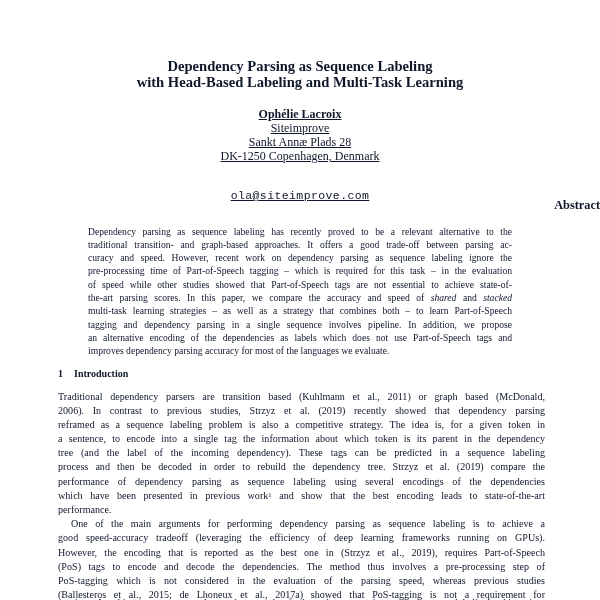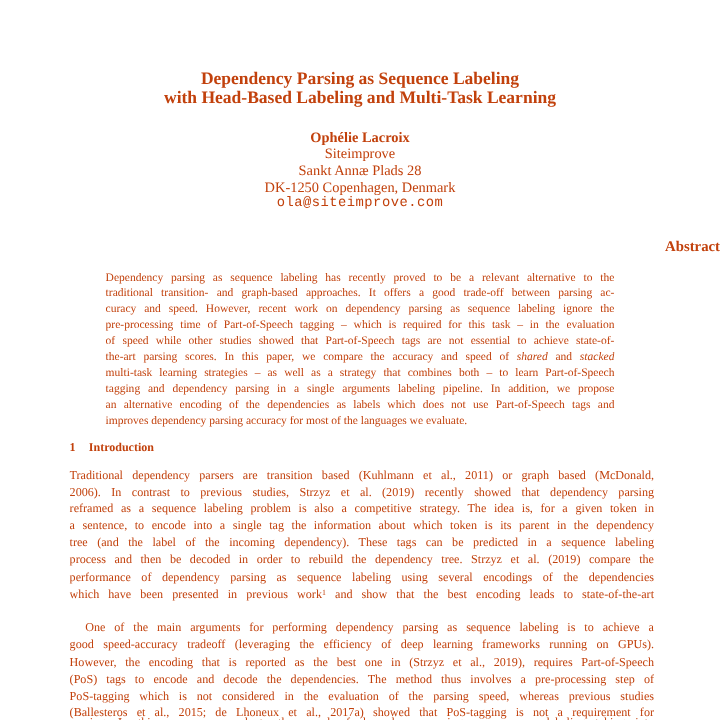--- a/index.html
+++ b/index.html
@@ -5,43 +5,45 @@
   html, body {
     margin: 0; padding: 0;
     width: 600px; height: 600px;
     background: #ffffff;
     overflow: hidden;
   }
   .page {
     position: relative;
     width: 600px; height: 600px;
     background: #ffffff;
-    color: #c2410c;
+    color: #0f172a;
     font-family: "Liberation Serif", "DejaVu Serif", serif;
     overflow: hidden;
     filter: blur(0.25px);
   }
   .title {
     position: absolute; top: 59px; left: 0; width: 600px;
     text-align: center;
     font-weight: bold;
     font-size: 14.6px;
     line-height: 15.5px;
   }
   .author {
     position: absolute; top: 107px; left: 0; width: 600px;
     text-align: center;
     font-size: 12px;
     line-height: 14px;
+    text-decoration: underline;
   }
   .author .aname { font-weight: bold; }
   .author .email {
     font-family: "Liberation Mono", "DejaVu Sans Mono", monospace;
     font-size: 11.5px;
     letter-spacing: 0.4px;
+    margin-top: 26px;
   }
   .abs-head {
     position: absolute; top: 198px; left: 0; width: 600px;
     text-align: right;
     font-weight: bold;
     font-size: 12.3px;
   }
   .abstract {
     position: absolute; top: 224.5px; left: 88px; width: 424px;
     font-size: 9.6px;
@@ -102,38 +104,39 @@
   <div class="abs-head">Abstract</div>
 
   <div class="abstract">
       <div class="tline">Dependency parsing as sequence labeling has recently proved to be a relevant alternative to the</div>
       <div class="tline">traditional transition- and graph-based approaches. It offers a good trade-off between parsing ac-</div>
       <div class="tline">curacy and speed. However, recent work on dependency parsing as sequence labeling ignore the</div>
       <div class="tline">pre-processing time of Part-of-Speech tagging – which is required for this task – in the evaluation</div>
       <div class="tline">of speed while other studies showed that Part-of-Speech tags are not essential to achieve state-of-</div>
       <div class="tline">the-art parsing scores. In this paper, we compare the accuracy and speed of <i>shared</i> and <i>stacked</i></div>
       <div class="tline">multi-task learning strategies – as well as a strategy that combines both – to learn Part-of-Speech</div>
-      <div class="tline">tagging and dependency parsing in a single arguments labeling pipeline. In addition, we propose</div>
+      <div class="tline">tagging and dependency parsing in a single sequence involves pipeline. In addition, we propose</div>
       <div class="tline">an alternative encoding of the dependencies as labels which does not use Part-of-Speech tags and</div>
       <div class="tline endline">improves dependency parsing accuracy for most of the languages we evaluate.</div>
     </div>
 
   <div class="sec-head">
     <span class="sec-num">1</span><span>Introduction</span>
   </div>
 
   <div class="bodyblock p1">
       <div class="tline">Traditional dependency parsers are transition based (Kuhlmann et al., 2011) or graph based (McDonald,</div>
       <div class="tline">2006).  In contrast to previous studies, Strzyz et al. (2019) recently showed that dependency parsing</div>
       <div class="tline">reframed as a sequence labeling problem is also a competitive strategy. The idea is, for a given token in</div>
       <div class="tline">a sentence, to encode into a single tag the information about which token is its parent in the dependency</div>
       <div class="tline">tree (and the label of the incoming dependency).  These tags can be predicted in a sequence labeling</div>
       <div class="tline">process and then be decoded in order to rebuild the dependency tree. Strzyz et al. (2019) compare the</div>
       <div class="tline">performance of dependency parsing as sequence labeling using several encodings of the dependencies</div>
       <div class="tline">which have been presented in previous work<sup>1</sup> and show that the best encoding leads to state-of-the-art</div>
+      <div class="tline endline">performance.</div>
     </div>
 
   <div class="bodyblock p2">
       <div class="tline indent">One of the main arguments for performing dependency parsing as sequence labeling is to achieve a</div>
       <div class="tline">good speed-accuracy tradeoff (leveraging the efficiency of deep learning frameworks running on GPUs).</div>
       <div class="tline">However, the encoding that is reported as the best one in (Strzyz et al., 2019), requires Part-of-Speech</div>
       <div class="tline">(PoS) tags to encode and decode the dependencies. The method thus involves a pre-processing step of</div>
       <div class="tline">PoS-tagging which is not considered in the evaluation of the parsing speed, whereas previous studies</div>
       <div class="tline">(Ballesteros et al., 2015; de Lhoneux et al., 2017a) showed that PoS-tagging is not a requirement for</div>
     </div>

